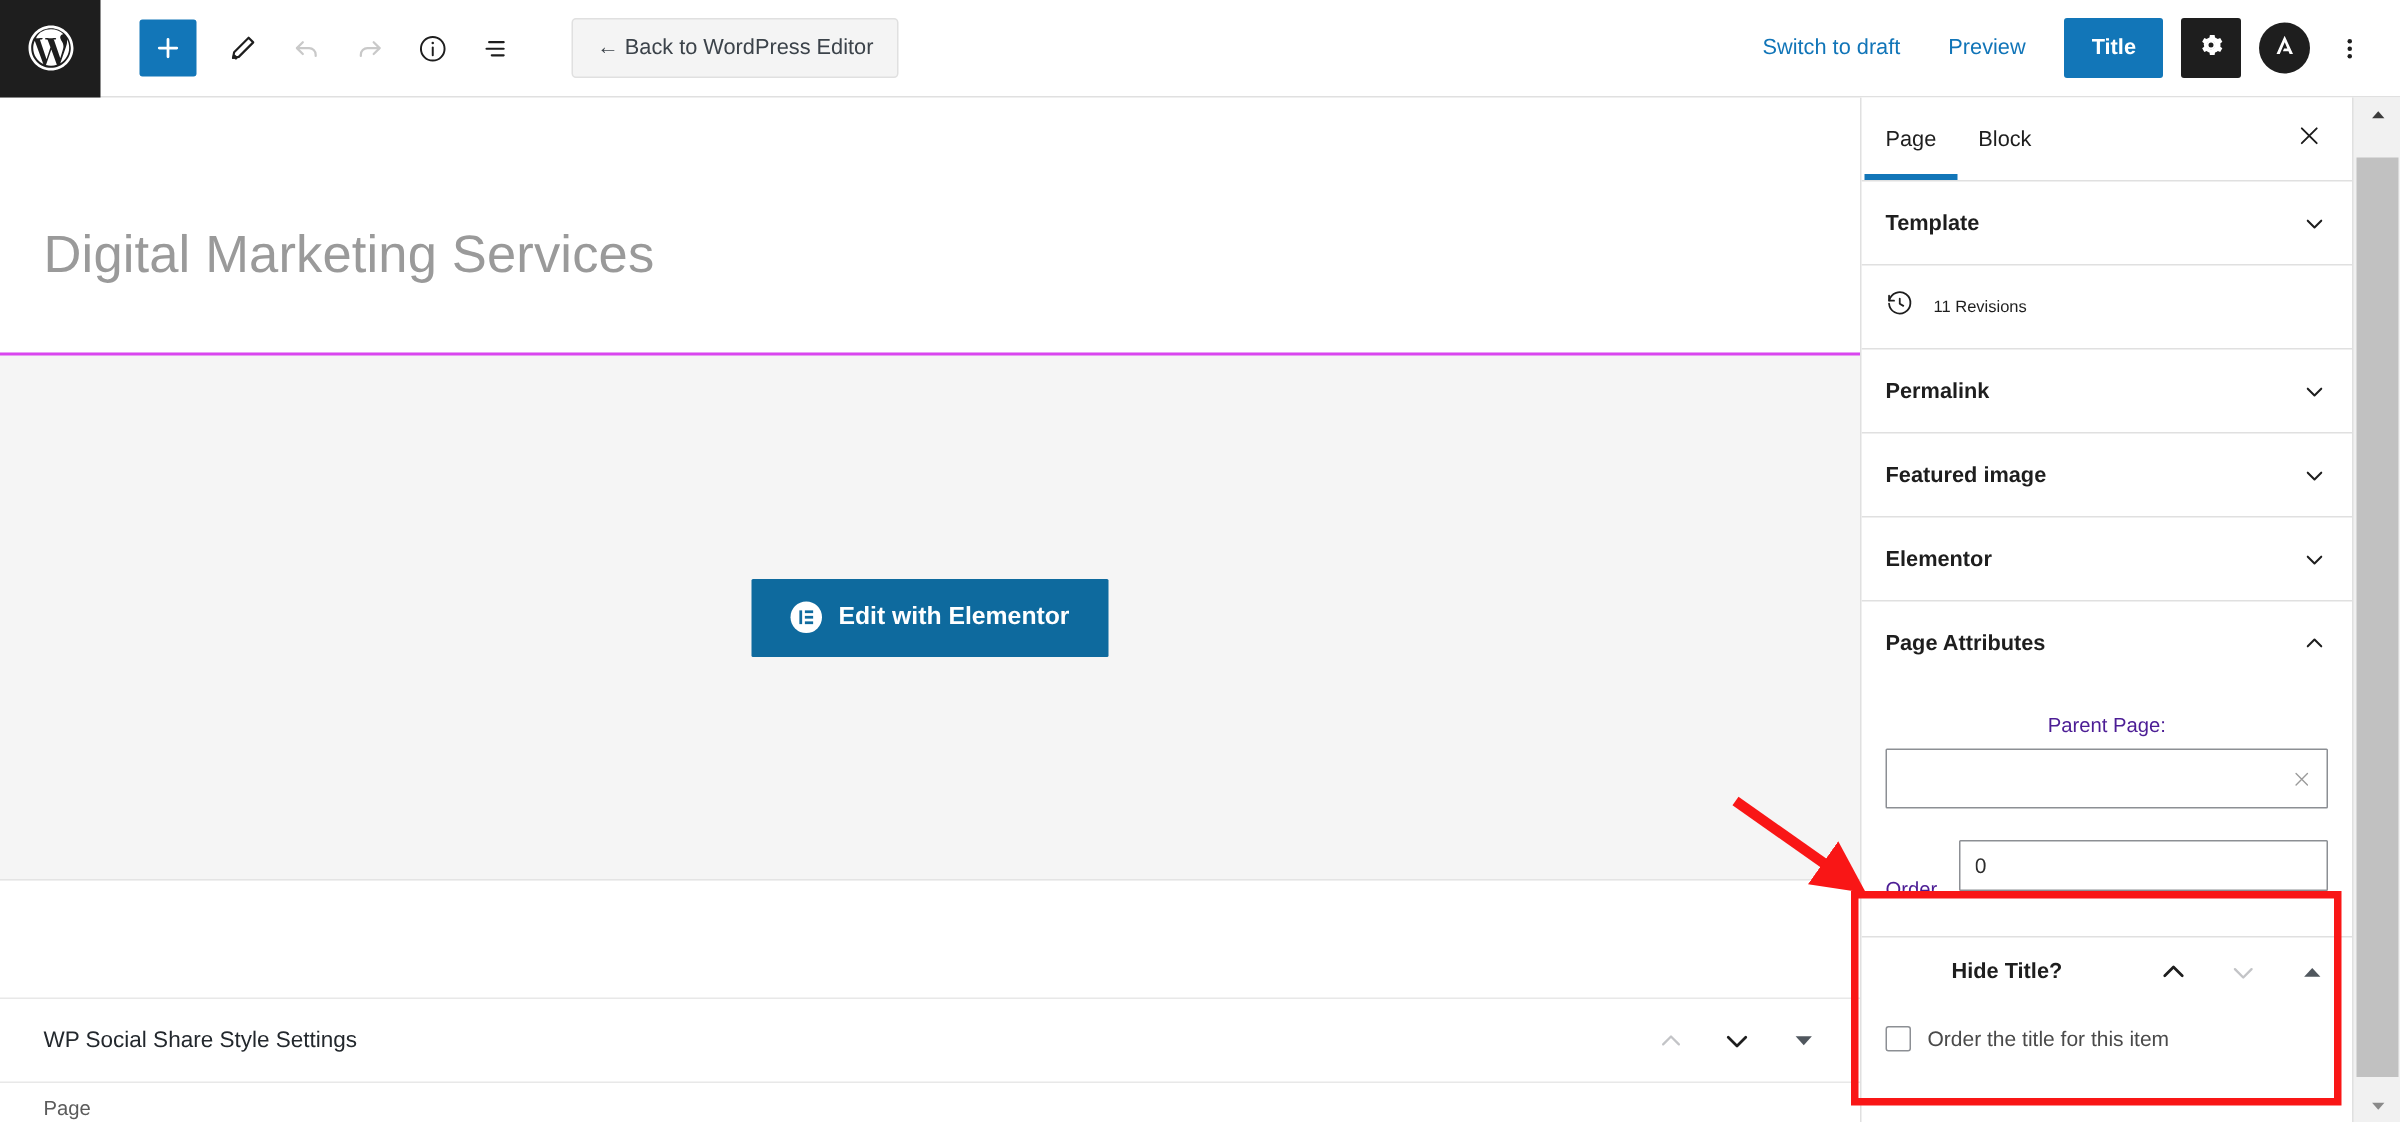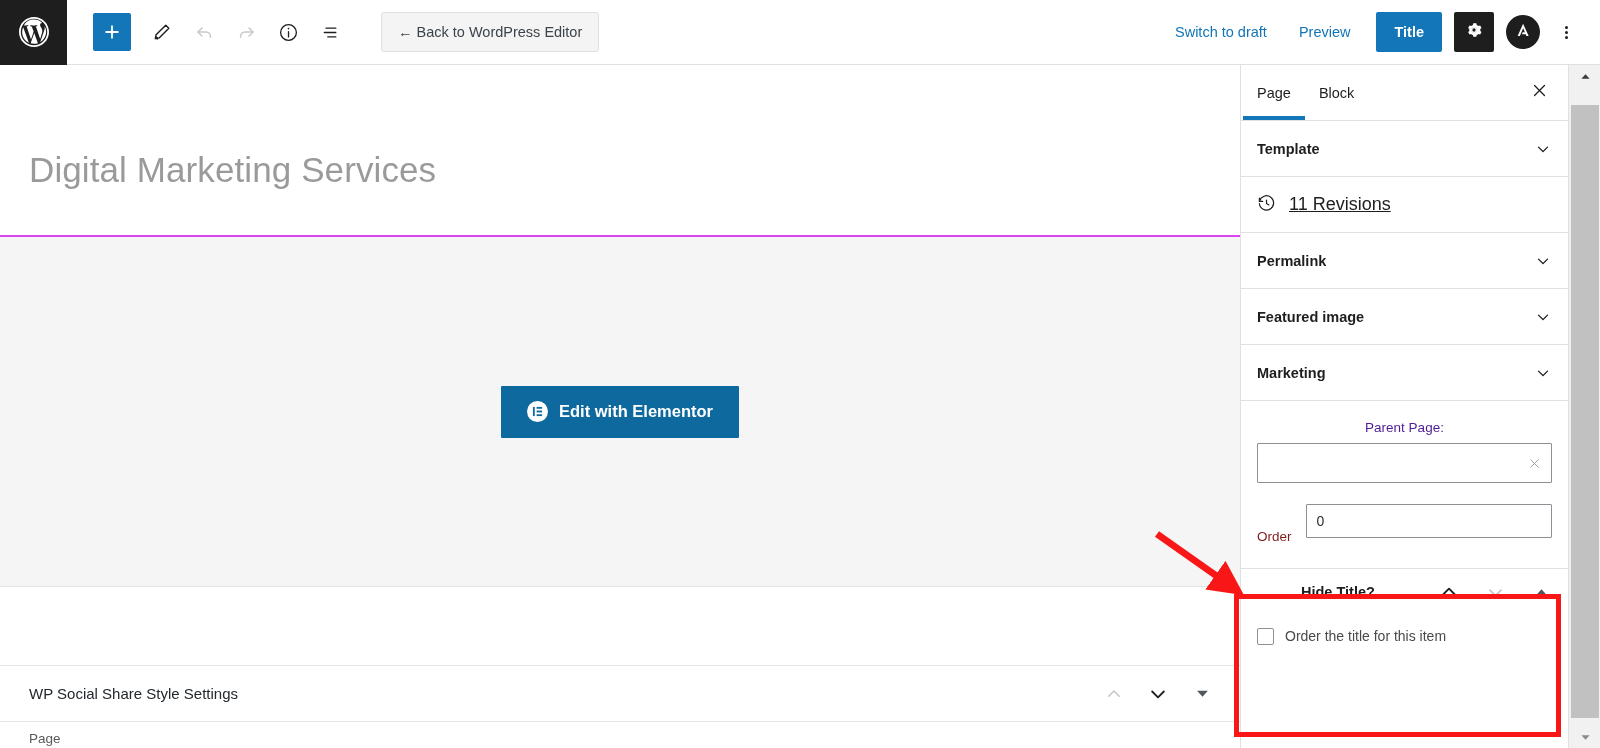--- a/index.html
+++ b/index.html
@@ -226,21 +226,21 @@
     display: flex; align-items: center;
     padding: 0 16px;
     border-bottom: 1px solid #e0e0e0;
     cursor: pointer;
     font-size: 14.5px;
     color: #1e1e1e;
     font-weight: 600;
   }
   .sb-row .chev { margin-left: auto; color: #1e1e1e; display:flex; }
   .sb-row.rev { font-weight: 400; gap: 13px; }
-  .sb-row.rev .rev-label { font-size: 18px; color: #1e1e1e; text-decoration: underline; }
+  .sb-row.rev .rev-label { font-size: 11px; color: #1e1e1e; }
 
   .sb-panel-body { padding: 3px 16px 10px 16px; }
   .field-label {
     font-size: 13.5px; color: #4c1d95;
     margin: 16px 0 8px 0;
     text-align: center;
   }
   .parent-select {
     position: relative;
     height: 40px;
@@ -252,21 +252,21 @@
     cursor: pointer;
   }
   .parent-select .clear-x {
     margin-left: auto; color: #9b9b9b; font-size: 15px;
     display: flex; align-items: center;
   }
   .order-row {
     display: flex; align-items: center;
     margin-top: 14px; gap: 14px;
   }
-  .order-label { font-size: 13.5px; color: #7f1d1d; margin-top: 32px; }
+  .order-label { font-size: 13.5px; color: #4c1d95; margin-top: 32px; }
   .order-input {
     flex: 1;
     height: 34px;
     border: 1px solid #8c8f94;
     border-radius: 1px;
     background: #fff;
     font-size: 14px;
     color: #2c2c2c;
     padding: 0 10px;
     font-family: "Liberation Sans", sans-serif;
@@ -513,28 +513,36 @@
     <div class="sb-row">
       <span>Featured image</span>
       <span class="chev">
         <svg width="18" height="18" viewBox="0 0 24 24" fill="none" stroke="#1e1e1e" stroke-width="1.8" stroke-linecap="round" stroke-linejoin="round">
             <path d="M6 9.5l6 6 6-6"></path>
           </svg>
       </span>
     </div>
 
     <div class="sb-row">
-      <span>Marketing</span>
+      <span>Elementor</span>
       <span class="chev">
         <svg width="18" height="18" viewBox="0 0 24 24" fill="none" stroke="#1e1e1e" stroke-width="1.8" stroke-linecap="round" stroke-linejoin="round">
             <path d="M6 9.5l6 6 6-6"></path>
           </svg>
       </span>
     </div>
 
+    <div class="sb-row" style="border-bottom:none;">
+      <span>Page Attributes</span>
+      <span class="chev">
+        <svg width="18" height="18" viewBox="0 0 24 24" fill="none" stroke="#1e1e1e" stroke-width="1.8" stroke-linecap="round" stroke-linejoin="round">
+            <path d="M6 14.5l6-6 6 6"></path>
+          </svg>
+      </span>
+    </div>
 
     <div class="sb-panel-body">
       <div class="field-label">Parent Page:</div>
       <div class="parent-select">
         <span></span>
         <span class="clear-x">
           <svg width="13" height="13" viewBox="0 0 24 24" fill="none" stroke="#9b9b9b" stroke-width="1.7" stroke-linecap="round">
               <path d="M5 5l14 14M19 5L5 19"></path>
             </svg>
         </span>

